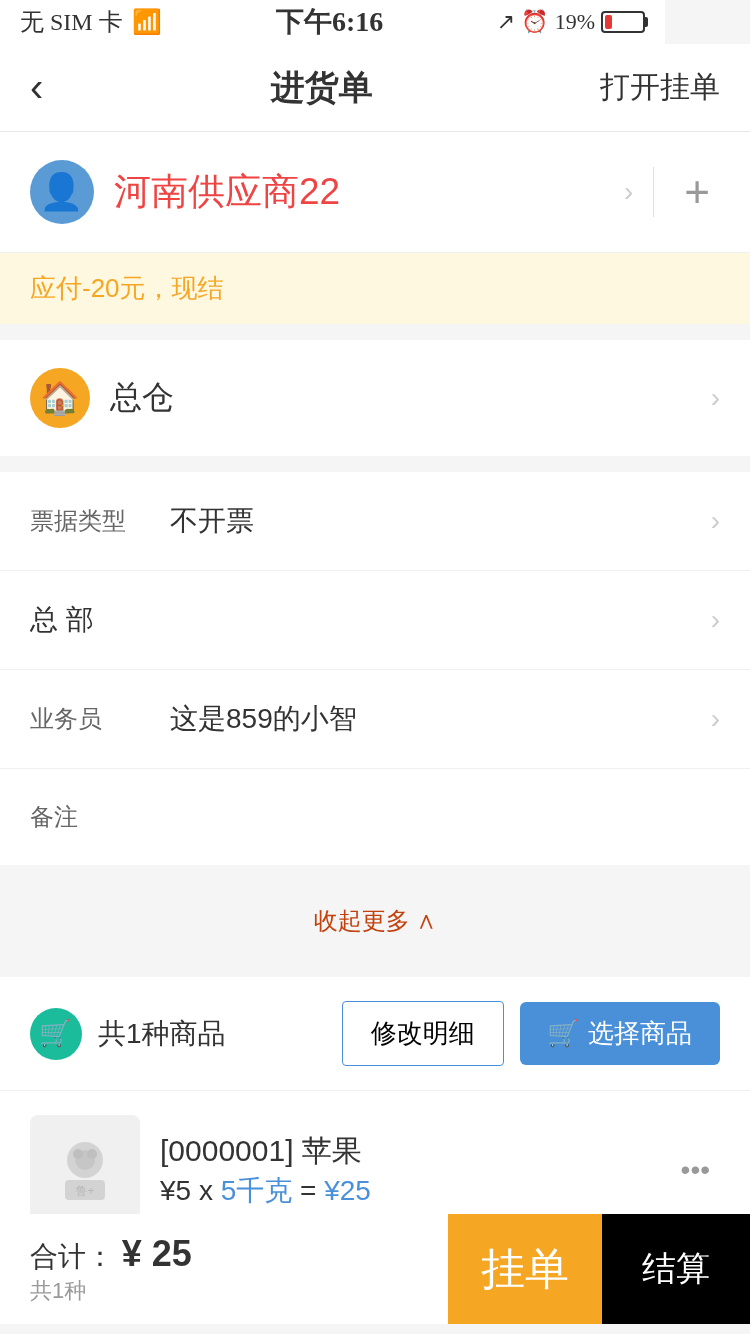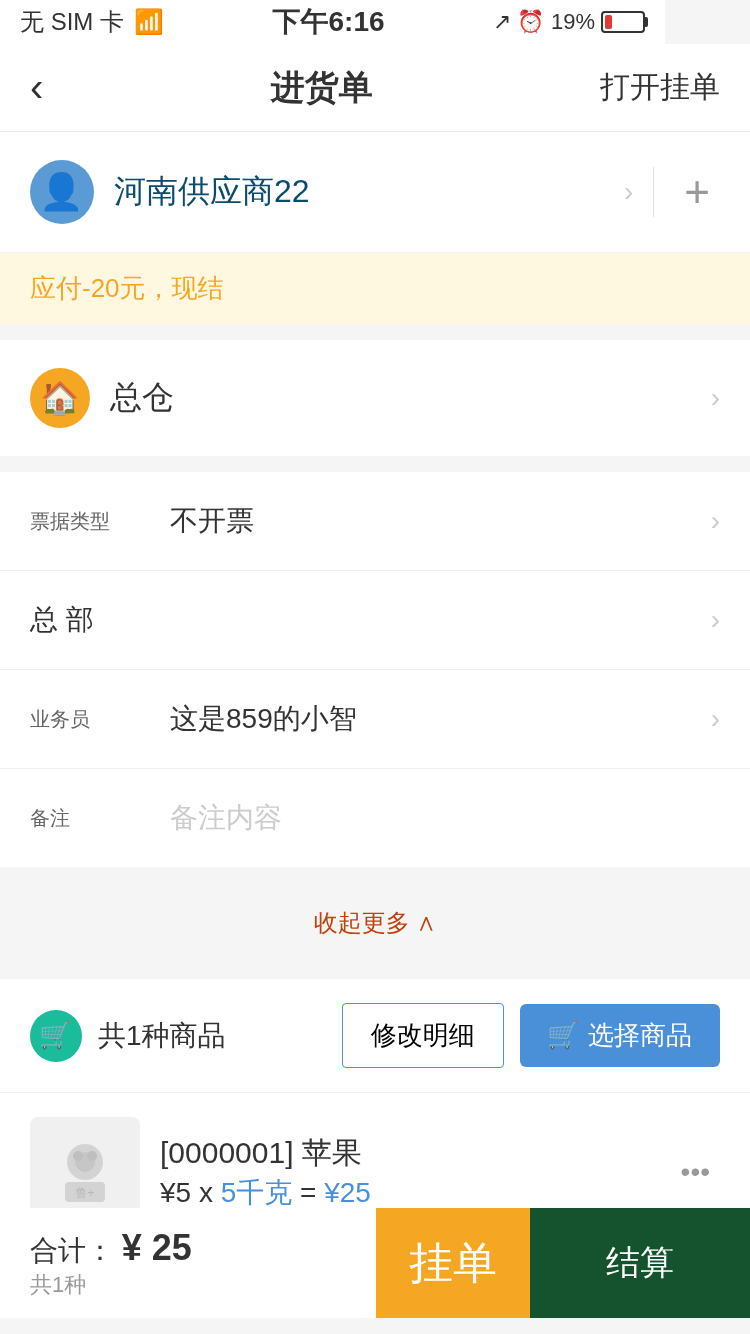--- a/index.html
+++ b/index.html
@@ -17,20 +17,21 @@
     .status-bar {
       width: 665px;
       height: 44px;
       background: #fff;
       display: flex;
       align-items: center;
       justify-content: space-between;
       padding: 0 20px;
       font-size: 24px;
       font-weight: 500;
+      font-family: Liberation Serif, serif;
     }
     .status-left { display: flex; align-items: center; gap: 10px; }
     .status-center { font-size: 28px; font-weight: 600; }
     .status-right { display: flex; align-items: center; gap: 6px; font-size: 22px; }
     .battery-icon {
       width: 44px; height: 22px; border: 2px solid #333; border-radius: 4px; position: relative; display: inline-flex; align-items: center; padding: 2px;
     }
     .battery-icon::after { content: ''; width: 3px; height: 10px; background: #333; position: absolute; right: -5px; top: 50%; transform: translateY(-50%); border-radius: 0 2px 2px 0; }
     .battery-fill { height: 100%; width: 20%; background: #e53935; border-radius: 2px; }
 
@@ -64,21 +65,21 @@
       align-items: center;
       padding: 28px 30px;
       border-bottom: 1px solid #f0f0f0;
     }
     .supplier-avatar {
       width: 64px; height: 64px; border-radius: 50%; background: #5b9bd5;
       display: flex; align-items: center; justify-content: center;
       margin-right: 20px; flex-shrink: 0;
     }
     .avatar-icon { font-size: 36px; color: #fff; }
-    .supplier-name { flex: 1; font-size: 32px; color: #0c4a6e; }
+    .supplier-name { flex: 1; font-size: 37px; color: #ef4444; }
     .row-divider { width: 1px; height: 50px; background: #e0e0e0; margin: 0 20px; }
     .add-btn { font-size: 44px; color: #999; padding: 0 10px; }
     .chevron { font-size: 28px; color: #ccc; }
 
     
     .notice-bar {
       background: #fff8e1;
       padding: 18px 30px;
       font-size: 26px;
       color: #f5a623;
@@ -101,21 +102,21 @@
     
     .form-section { background: #fff; margin-bottom: 16px; }
     .form-row {
       display: flex;
       align-items: center;
       padding: 30px 30px;
       border-bottom: 1px solid #f0f0f0;
       min-height: 96px;
     }
     .form-row:last-child { border-bottom: none; }
-    .form-label { width: 140px; font-size: 20px; color: #666; flex-shrink: 0; }
+    .form-label { width: 140px; font-size: 24px; color: #666; flex-shrink: 0; }
     .form-value { flex: 1; font-size: 28px; color: #333; }
     .form-placeholder { flex: 1; font-size: 28px; color: #ccc; }
 
     
     .collapse-btn {
       background: #f5f5f5;
       text-align: center;
       padding: 24px;
       font-size: 24px;
       color: #c2410c;
@@ -168,21 +169,21 @@
     .product-info { flex: 1; }
     .product-name { font-size: 30px; color: #333; margin-bottom: 0; }
     .product-price { font-size: 28px; color: #333; }
     .price-highlight { color: #4a90d9; }
     .more-btn { font-size: 28px; color: #999; padding: 10px; }
 
     
     .bottom-spacer { height: 120px; }
     .bottom-bar {
       position: fixed;
-      bottom: 16px;
+      bottom: 10px;
       width: 750px;
       height: 110px;
       display: flex;
       align-items: stretch;
     }
     .total-section {
       flex: 1;
       background: #fff;
       display: flex;
       flex-direction: column;
@@ -191,22 +192,22 @@
     }
     .total-amount { font-size: 36px; font-weight: 600; color: #333; }
     .total-count { font-size: 22px; color: #999; }
     .hang-btn {
       width: 154px;
       background: #f5a623;
       display: flex; align-items: center; justify-content: center;
       font-size: 44px; color: #fff; font-weight: 500; cursor: pointer;
     }
     .checkout-btn {
-      width: 220px;
-      background: #14532d;
+      width: 148px;
+      background: #000000;
       display: flex; align-items: center; justify-content: center;
       font-size: 34px; color: #fff; font-weight: 500; cursor: pointer;
     }
   </style>
 </head>
 <body>
 
 <div class="status-bar">
   <div class="status-left">
     <span>无 SIM 卡</span>
@@ -264,21 +265,20 @@
       <span class="form-value">总 部</span>
       <span class="chevron">›</span>
     </div>
     <div class="form-row">
       <span class="form-label">业务员</span>
       <span class="form-value">这是859的小智</span>
       <span class="chevron">›</span>
     </div>
     <div class="form-row">
       <span class="form-label">备注</span>
-      <span class="form-placeholder">备注内容</span>
     </div>
   </div>
 
   <div class="collapse-btn">收起更多 ∧</div>
 
   <div class="card">
     <div class="products-header">
       <div class="products-icon-wrap">
         <span class="products-icon">🛒</span>
       </div>

